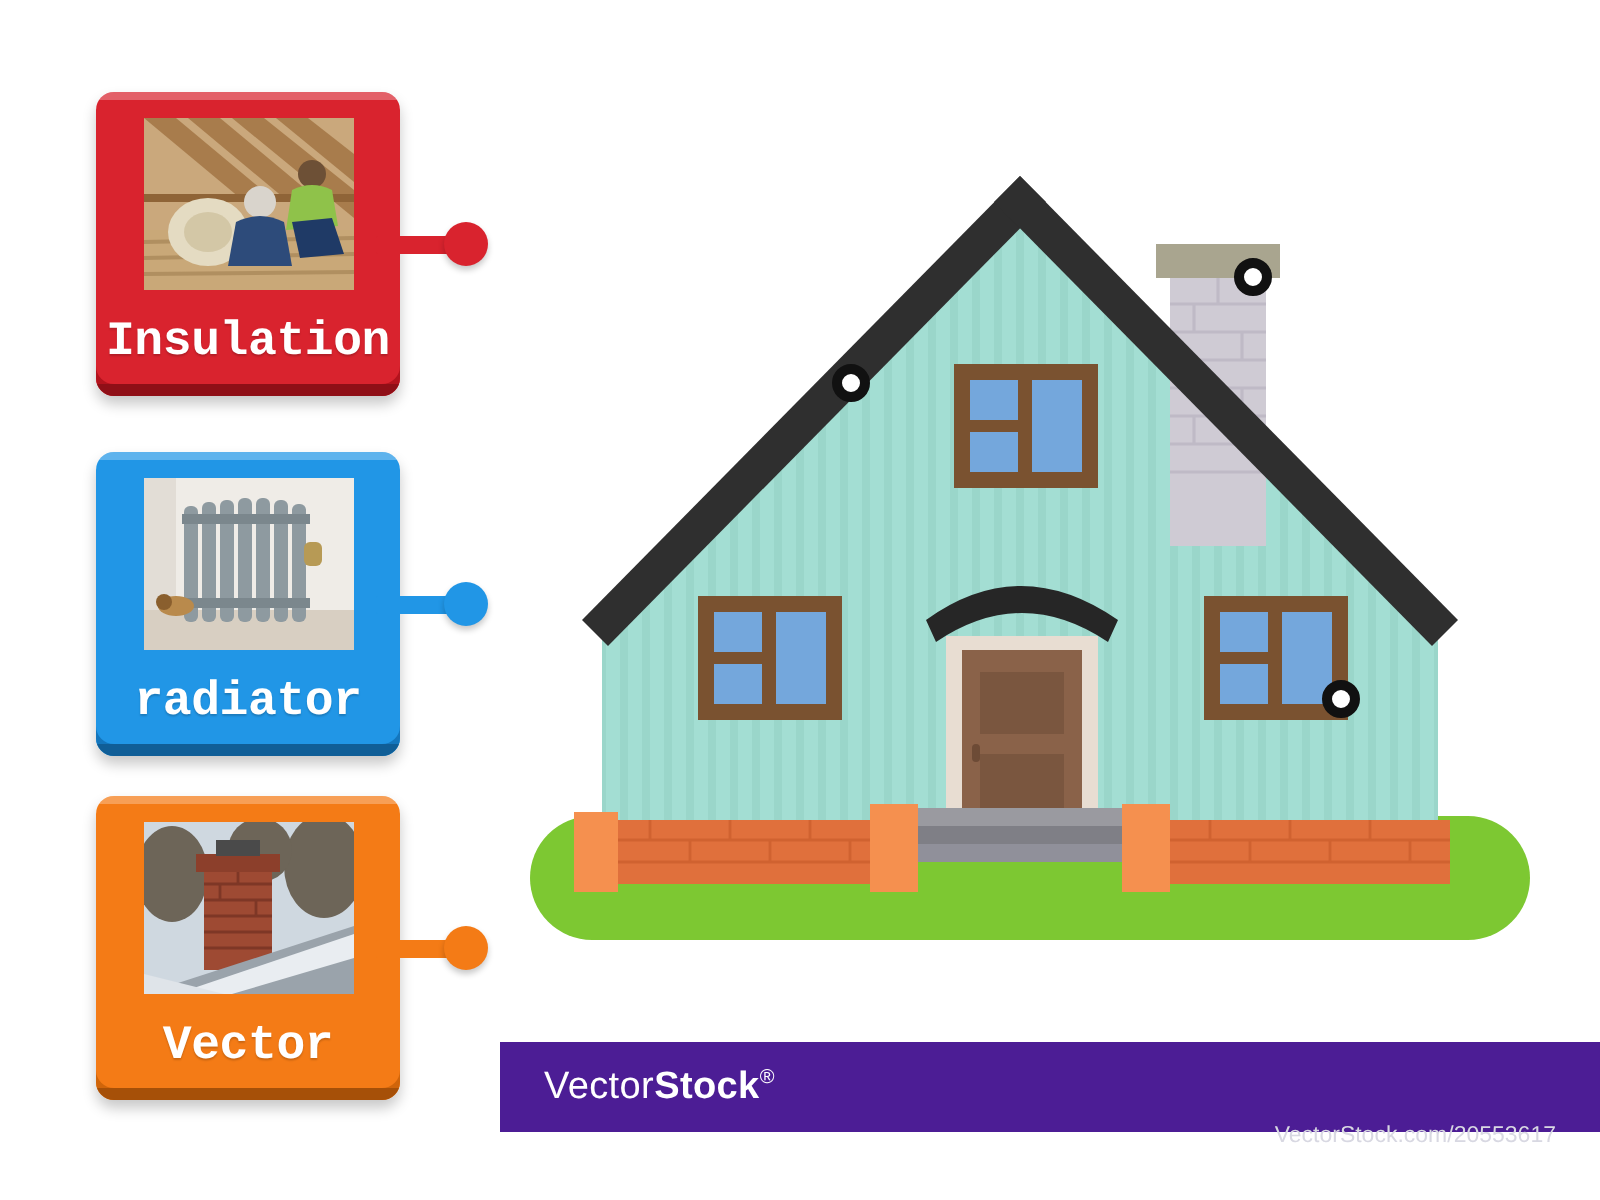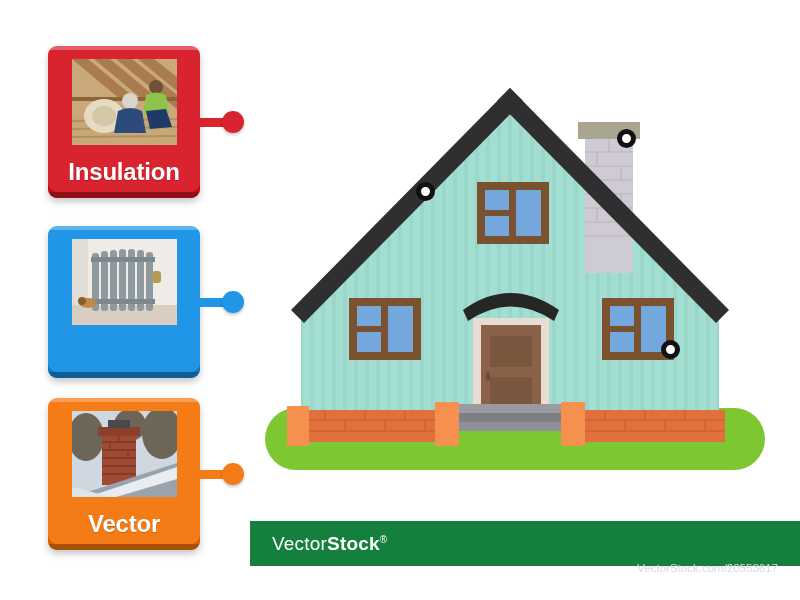--- a/index.html
+++ b/index.html
@@ -26,20 +26,21 @@
   }
 
   
   .card {
     position: absolute;
     width: 152px;
     height: 152px;
     border-radius: 9px;
     box-shadow: 0 4px 7px rgba(0,0,0,0.22);
     overflow: visible;
+    font-family: Liberation Mono, monospace;
   }
   .card-inner {
     position: absolute;
     left: 0; top: 0;
     width: 152px;
     height: 152px;
     border-radius: 9px;
     overflow: hidden;
   }
   
@@ -224,20 +225,21 @@
             <rect x="74" y="13" width="7" height="59" rx="3"></rect>
           </g>
           <rect x="19" y="18" width="64" height="5" fill="#7b878d"></rect>
           <rect x="19" y="60" width="64" height="5" fill="#7b878d"></rect>
           <rect x="80" y="32" width="9" height="12" rx="3" fill="#b79a55"></rect>
 
           <ellipse cx="16" cy="64" rx="9" ry="5" fill="#b98a4c"></ellipse>
           <circle cx="10" cy="62" r="4" fill="#8a5f2e"></circle>
         </svg>
       </div>
+      <div class="card-label">radiator</div>
     </div>
     <div class="connector">
       <div class="stem" style="background: rgb(33, 150, 230);"></div>
       <div class="knob" style="background: rgb(33, 150, 230);"></div>
     </div>
   </div>
 
   <div class="card" id="card-2" style="left: 48px; top: 398px;">
     <div class="card-inner" style="background: rgb(244, 123, 22); box-shadow: rgb(208, 101, 10) 0px -6px 0px inset;">
       <div class="card-thumb">
@@ -382,18 +384,18 @@
         <rect x="180" y="342" width="24" height="44" fill="#f5904f"></rect>
         <rect x="306" y="342" width="24" height="44" fill="#f5904f"></rect>
       </g>
     </svg>
   </div>
 
   <div class="hotspot" id="hotspot-0" style="left: 416px; top: 182px;"></div>
   <div class="hotspot" id="hotspot-1" style="left: 617px; top: 129px;"></div>
   <div class="hotspot" id="hotspot-2" style="left: 661px; top: 340px;"></div>
 
-  <div id="watermark" style="background: #15803d;">
+  <div id="watermark" style="background: #4c1d95;">
     <div class="wm-logo"><span class="thin">Vector</span><span class="bold">Stock</span><span class="reg">®</span></div>
     <div class="wm-url">VectorStock.com/20553617</div>
   </div>
 
 </div>
 
 </body></html>

